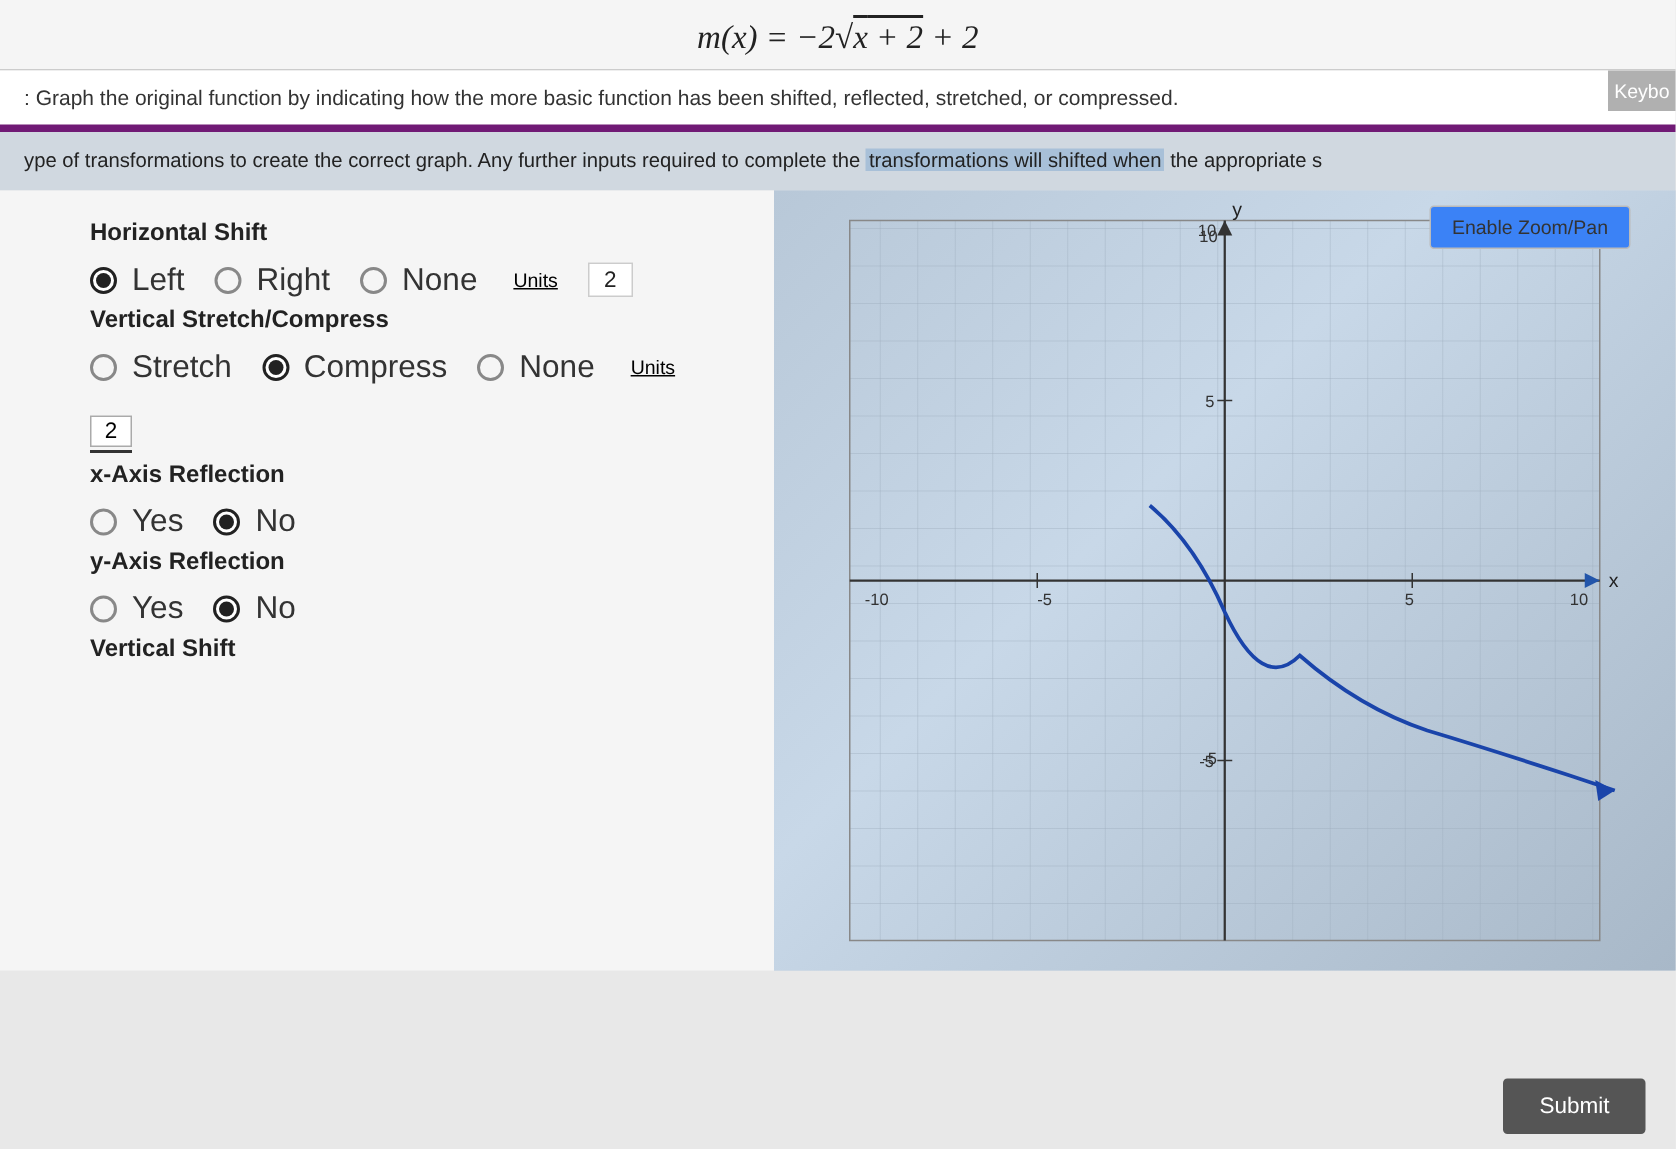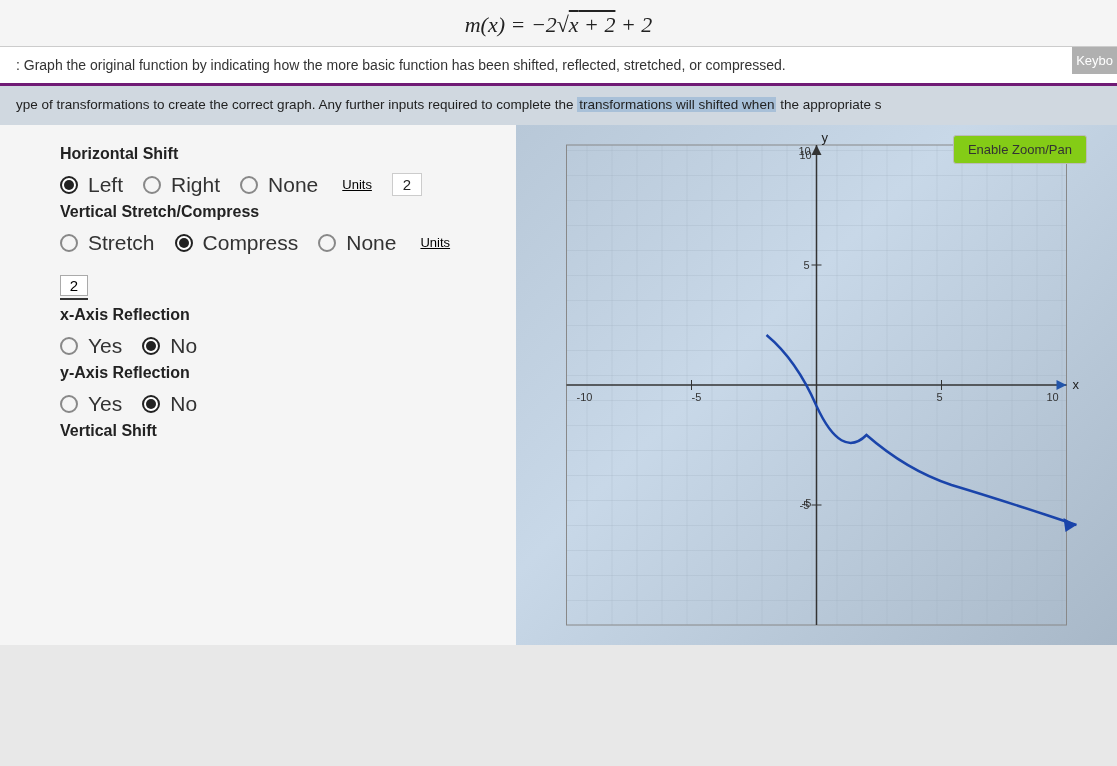--- a/index.html
+++ b/index.html
@@ -31,21 +31,21 @@
       font-style: italic;
       color: #222;
     }
 
     
     .instruction-bar {
       background: white;
       padding: 10px 16px;
       font-size: 14px;
       color: #333;
-      border-bottom: 3px solid #701a75;
+      border-bottom: 5px solid #701a75;
       position: relative;
     }
     .keyboard-btn {
       position: absolute;
       right: 0;
       top: 0;
       background: #b0b0b0;
       color: white;
       padding: 6px 4px;
       font-size: 13px;
@@ -153,21 +153,21 @@
       flex: 1;
       padding: 0;
       position: relative;
       background: #c8d4e0;
     }
 
     .enable-zoom-btn {
       position: absolute;
       top: 10px;
       right: 30px;
-      background: #84cc16;
+      background: #3b82f6;
       border: 1px solid #bbb;
       padding: 6px 14px;
       font-size: 13px;
       cursor: pointer;
       z-index: 10;
       border-radius: 3px;
       color: #333;
     }
 
     
@@ -366,14 +366,15 @@
           <text x="263" y="34" font-size="11" fill="#333">10</text>
           <text x="267" y="144" font-size="11" fill="#333">5</text>
           <text x="263" y="384" font-size="11" fill="#333">-5</text>
 
         </svg>
       </div>
     </div>
 
   </div>
 
+  <button class="submit-btn">Submit</button>
 
 </div>
 
 </body></html>

